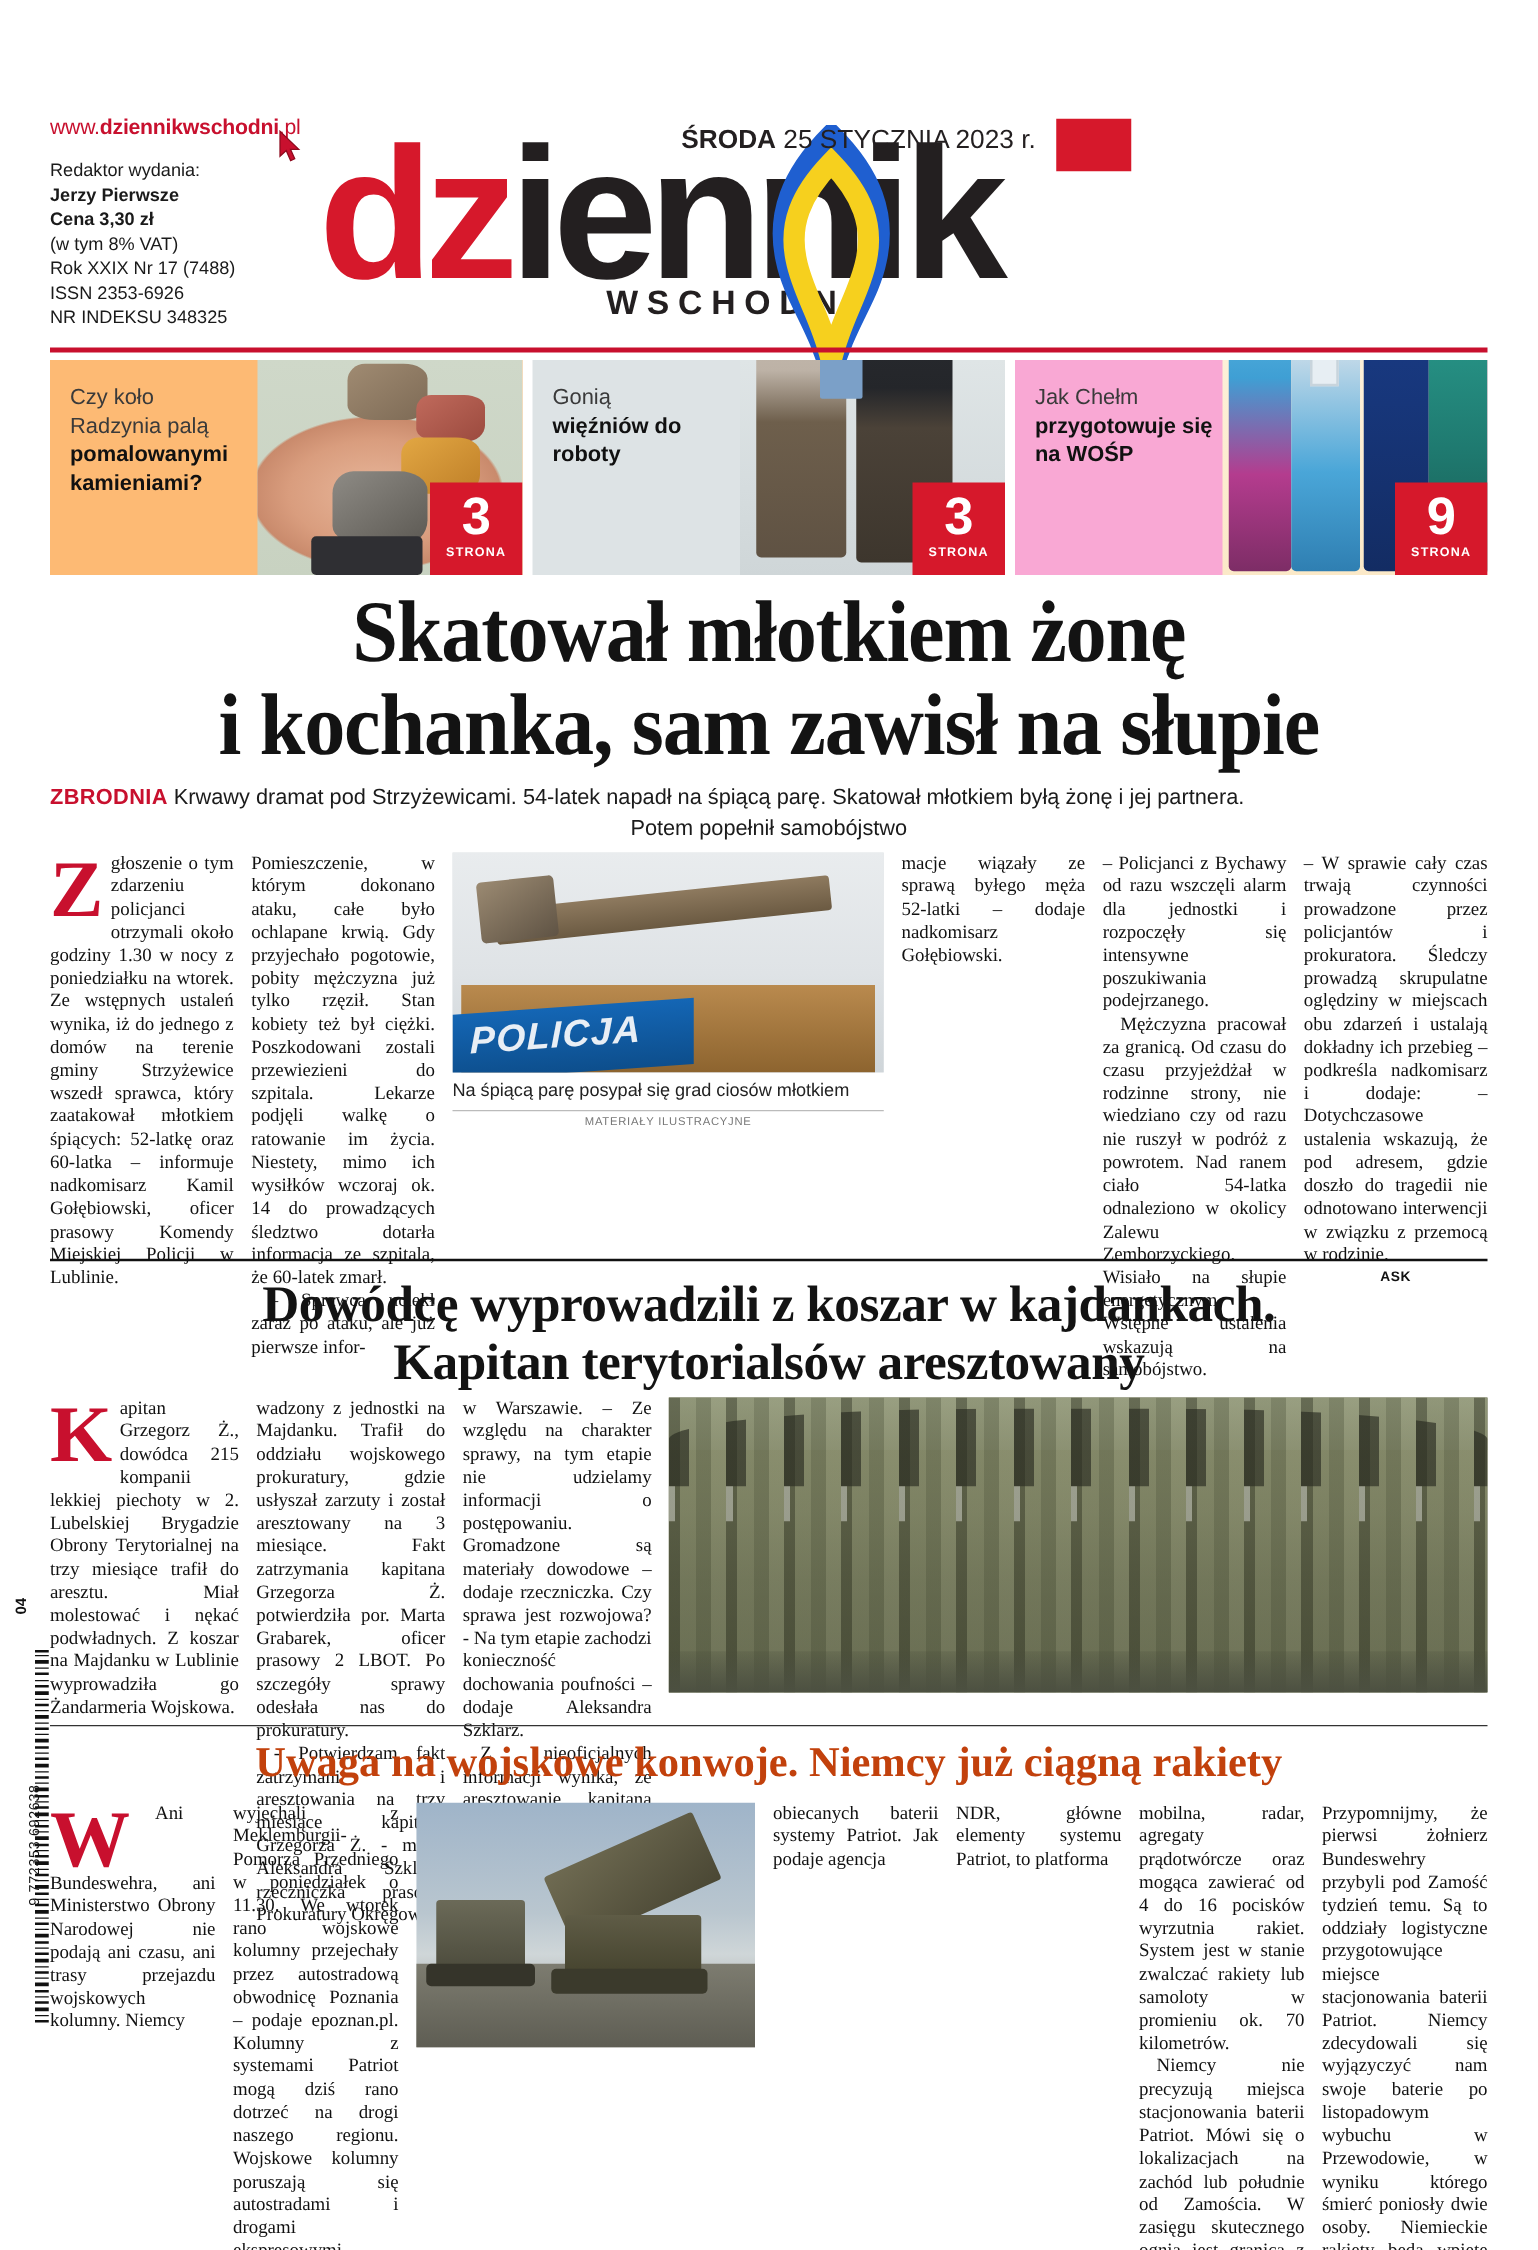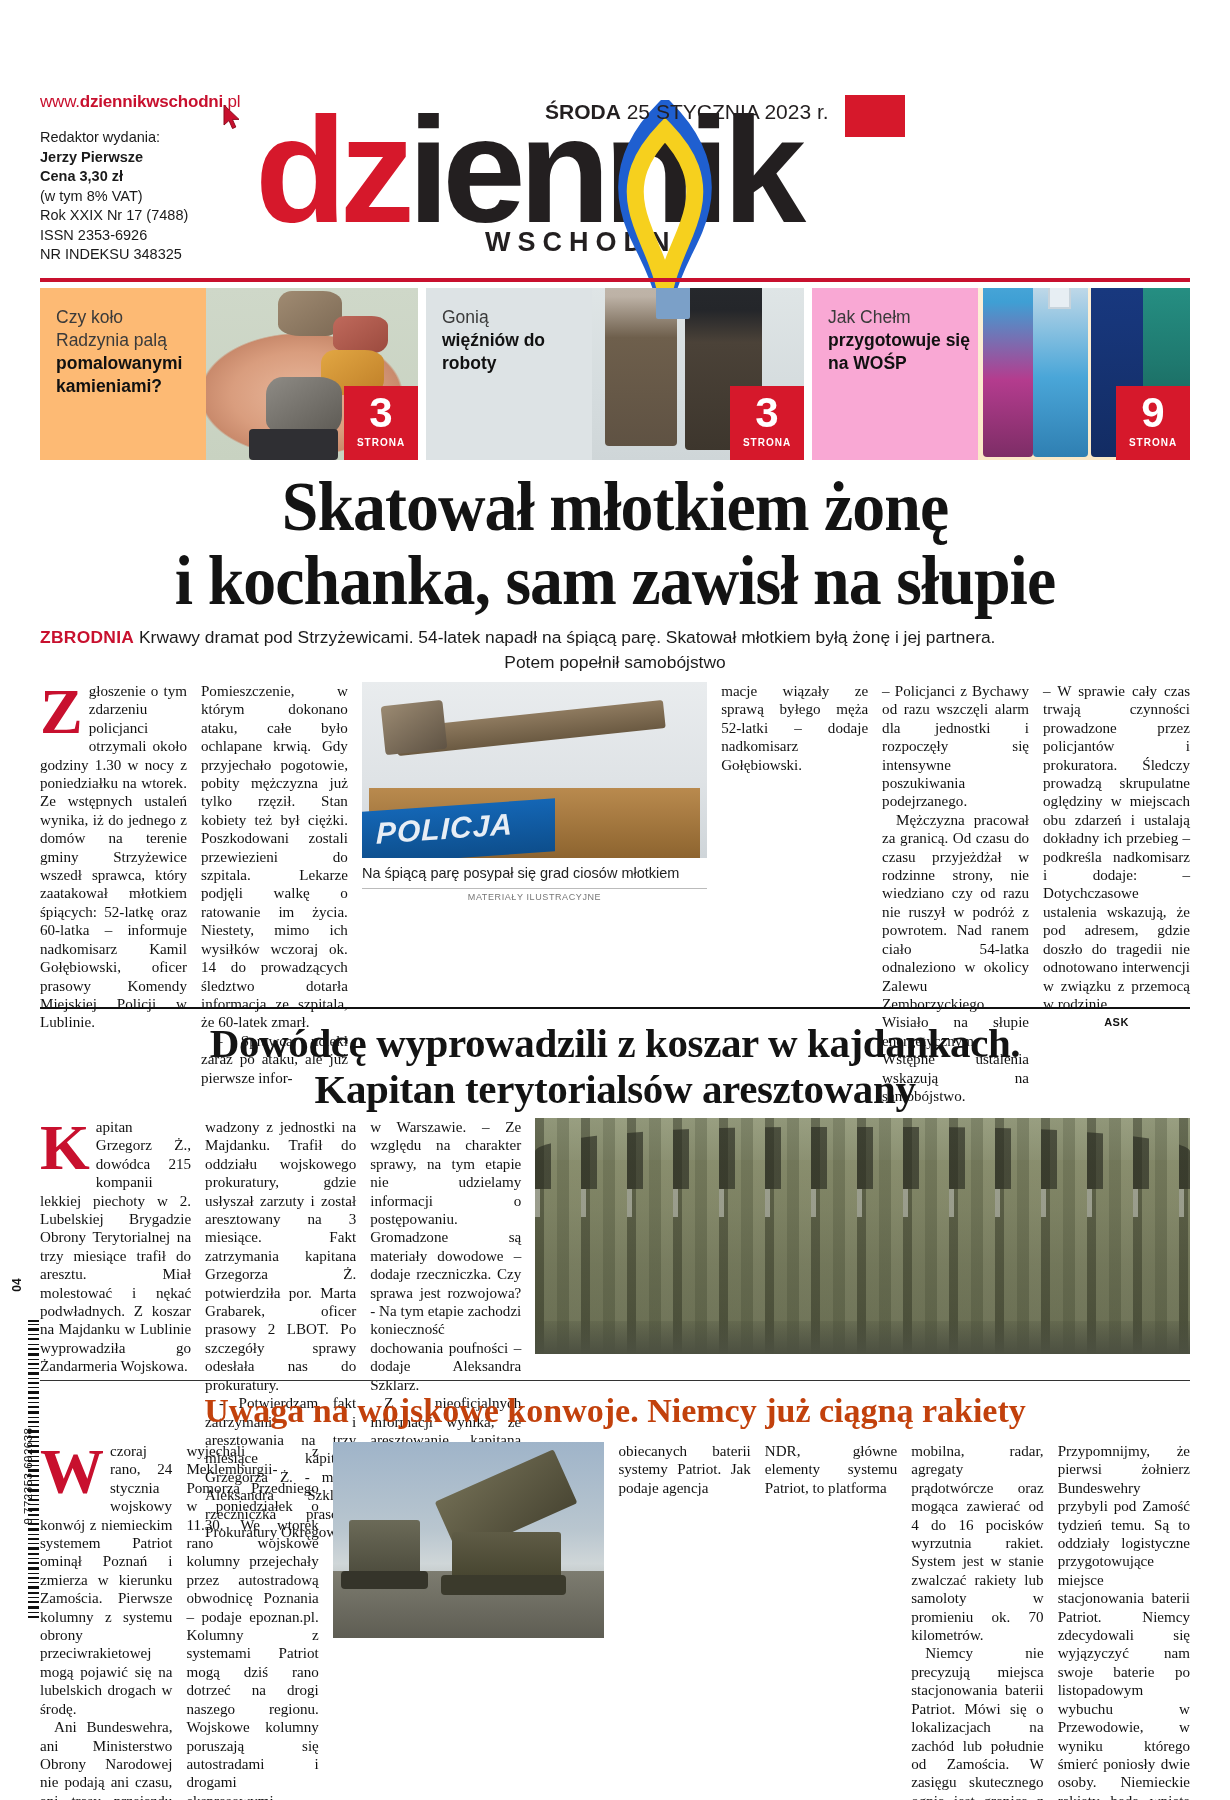--- a/index.html
+++ b/index.html
@@ -288,21 +288,20 @@
     </div>
   </div>
 
   <div class="sep thin" style="top:1380px;"></div>
 
   <div class="h3">Uwaga na wojskowe konwoje. Niemcy już ciągną rakiety</div>
 
   <div class="cols art3">
     <div class="col">
       <span class="dropcap">W</span>
-      <p class="first">czoraj rano, 24 stycznia wojskowy konwój z niemieckim systemem Patriot ominął Poznań i zmierza w kierunku Zamościa. Pierwsze kolumny z systemu obrony przeciwrakietowej mogą pojawić się na lubelskich drogach w środę.</p>
       <p>Ani Bundeswehra, ani Ministerstwo Obrony Narodowej nie podają ani czasu, ani trasy przejazdu wojskowych kolumny. Niemcy</p>
     </div>
     <div class="col">
       <p class="first">wyjechali z Meklemburgii-Pomorza Przedniego w poniedziałek o 11.30. We wtorek rano wojskowe kolumny przejechały przez autostradową obwodnicę Poznania – podaje epoznan.pl. Kolumny z systemami Patriot mogą dziś rano dotrzeć na drogi naszego regionu. Wojskowe kolumny poruszają się autostradami i drogami ekspresowymi.</p>
 
     </div>
 
     <div style="width:320px;">
       <div style="width:100%;height:196px;overflow:hidden;position:relative;">
         <div style="position:absolute;inset:0;background:linear-gradient(180deg,#9fb4c9 0%,#b9c6cf 45%,#cfd6d8 62%,#8f8f86 100%);"></div>

